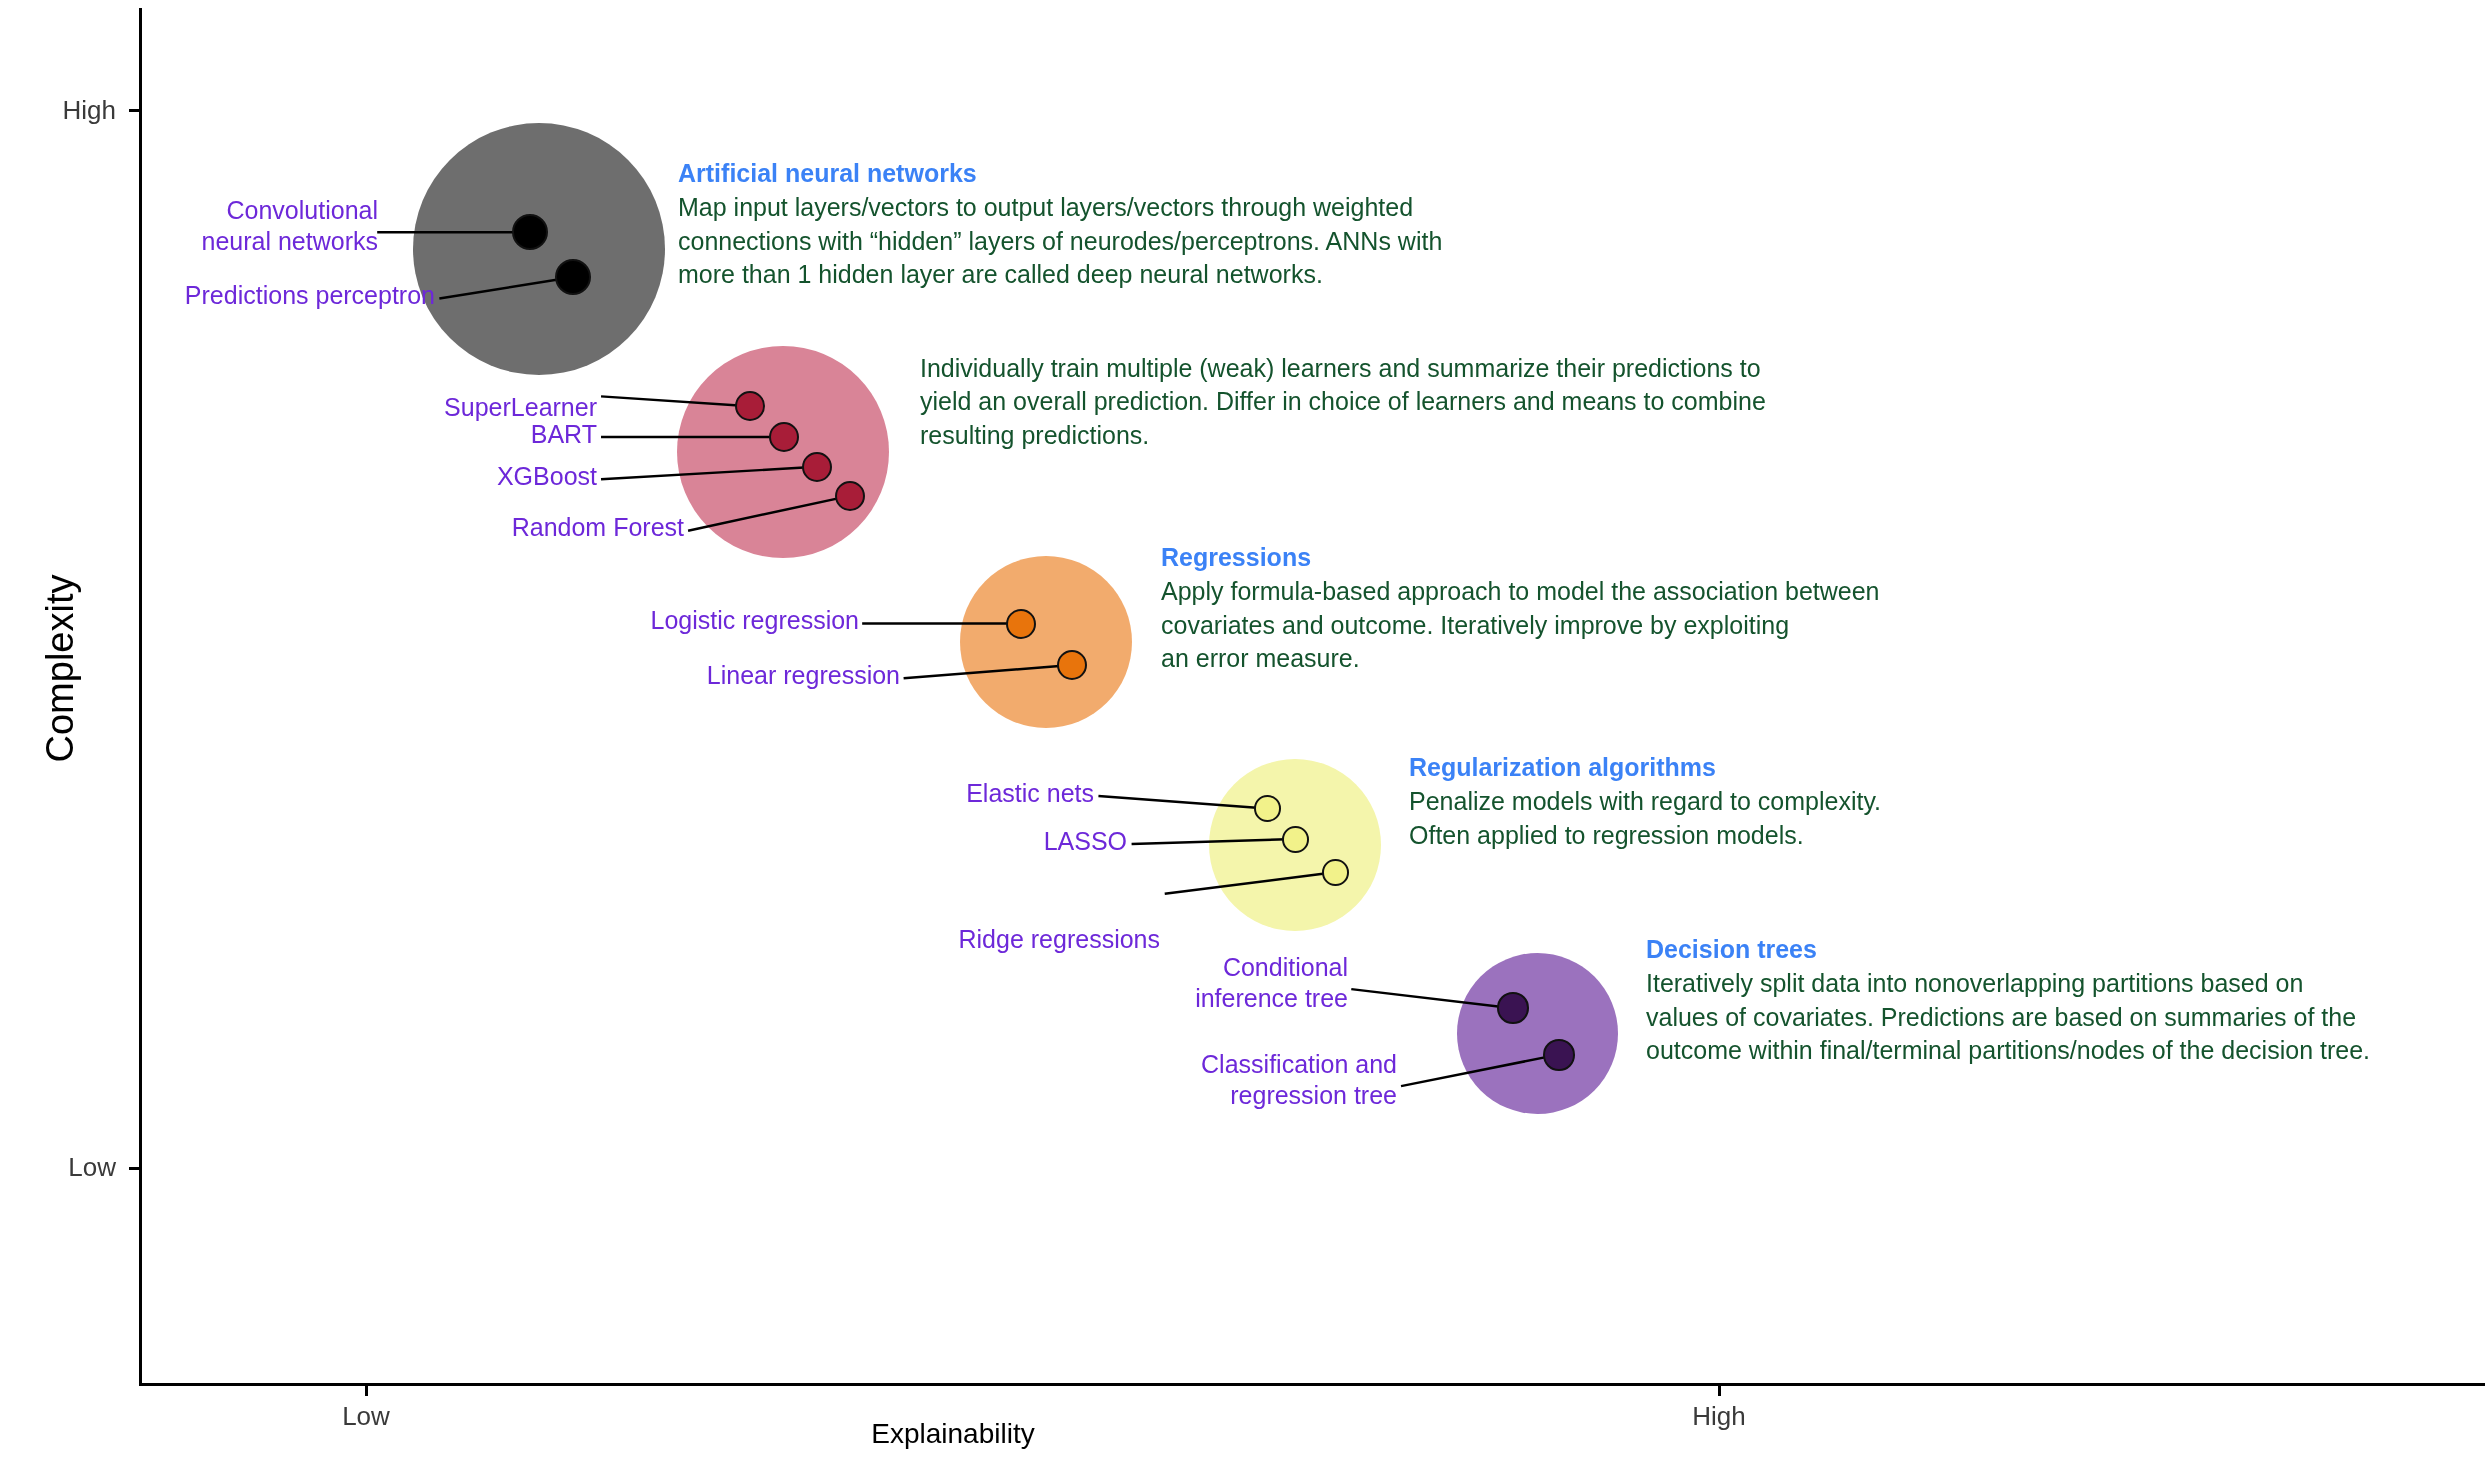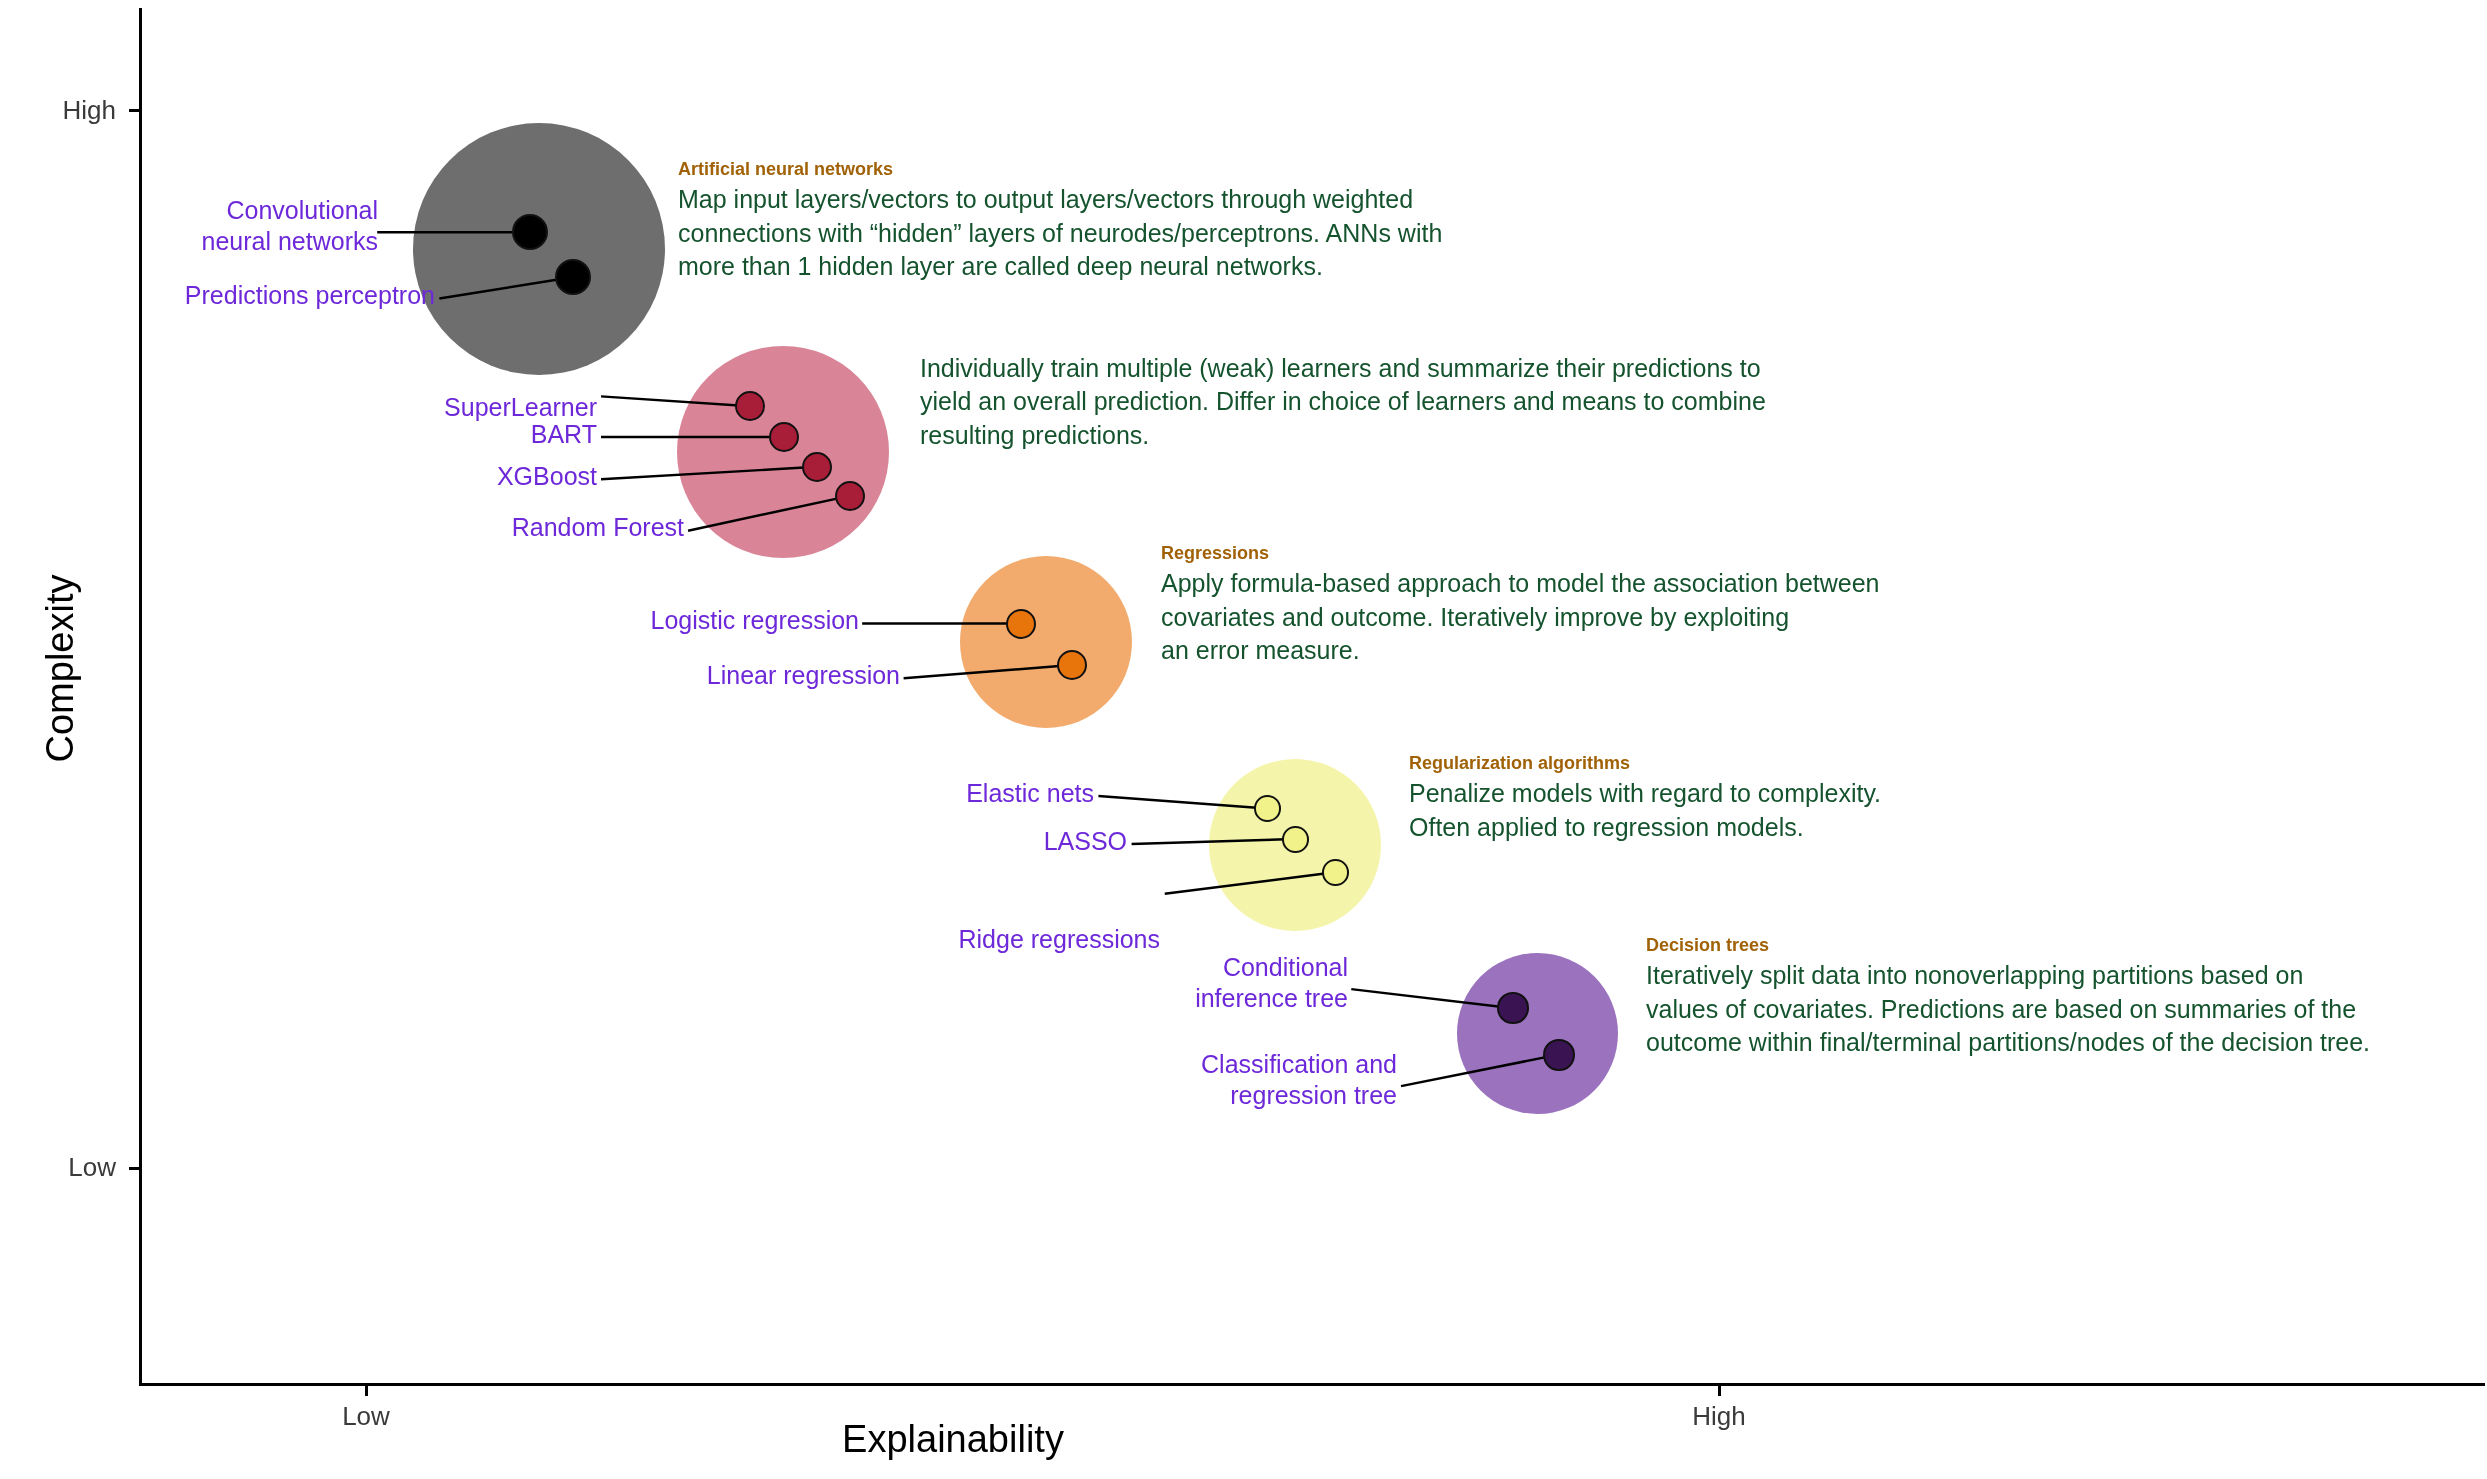--- a/index.html
+++ b/index.html
@@ -75,21 +75,21 @@
     color: #000000;
     transform: rotate(-90deg);
     white-space: nowrap;
   }
   #x-axis-title {
     position: absolute;
     left: 663px;
     top: 1418px;
     width: 580px;
     text-align: center;
-    font-size: 38px;
+    font-size: 28px;
     color: #000000;
     white-space: nowrap;
   }
 
   
   .bubble {
     position: absolute;
     border-radius: 50%;
     box-sizing: border-box;
   }
@@ -118,23 +118,23 @@
     text-align: right;
     line-height: 1.22;
     white-space: pre-line;
   }
 
   
   .ann {
     position: absolute;
   }
   .ann-title {
-    font-size: 18px;
+    font-size: 25px;
     font-weight: bold;
-    color: #a16207;
+    color: #3b82f6;
     margin-bottom: 3.3px;
     white-space: nowrap;
   }
   .ann-body {
     font-size: 25px;
     color: #14532d;
     line-height: 1.33;
     white-space: pre-line;
   }
 </style>

